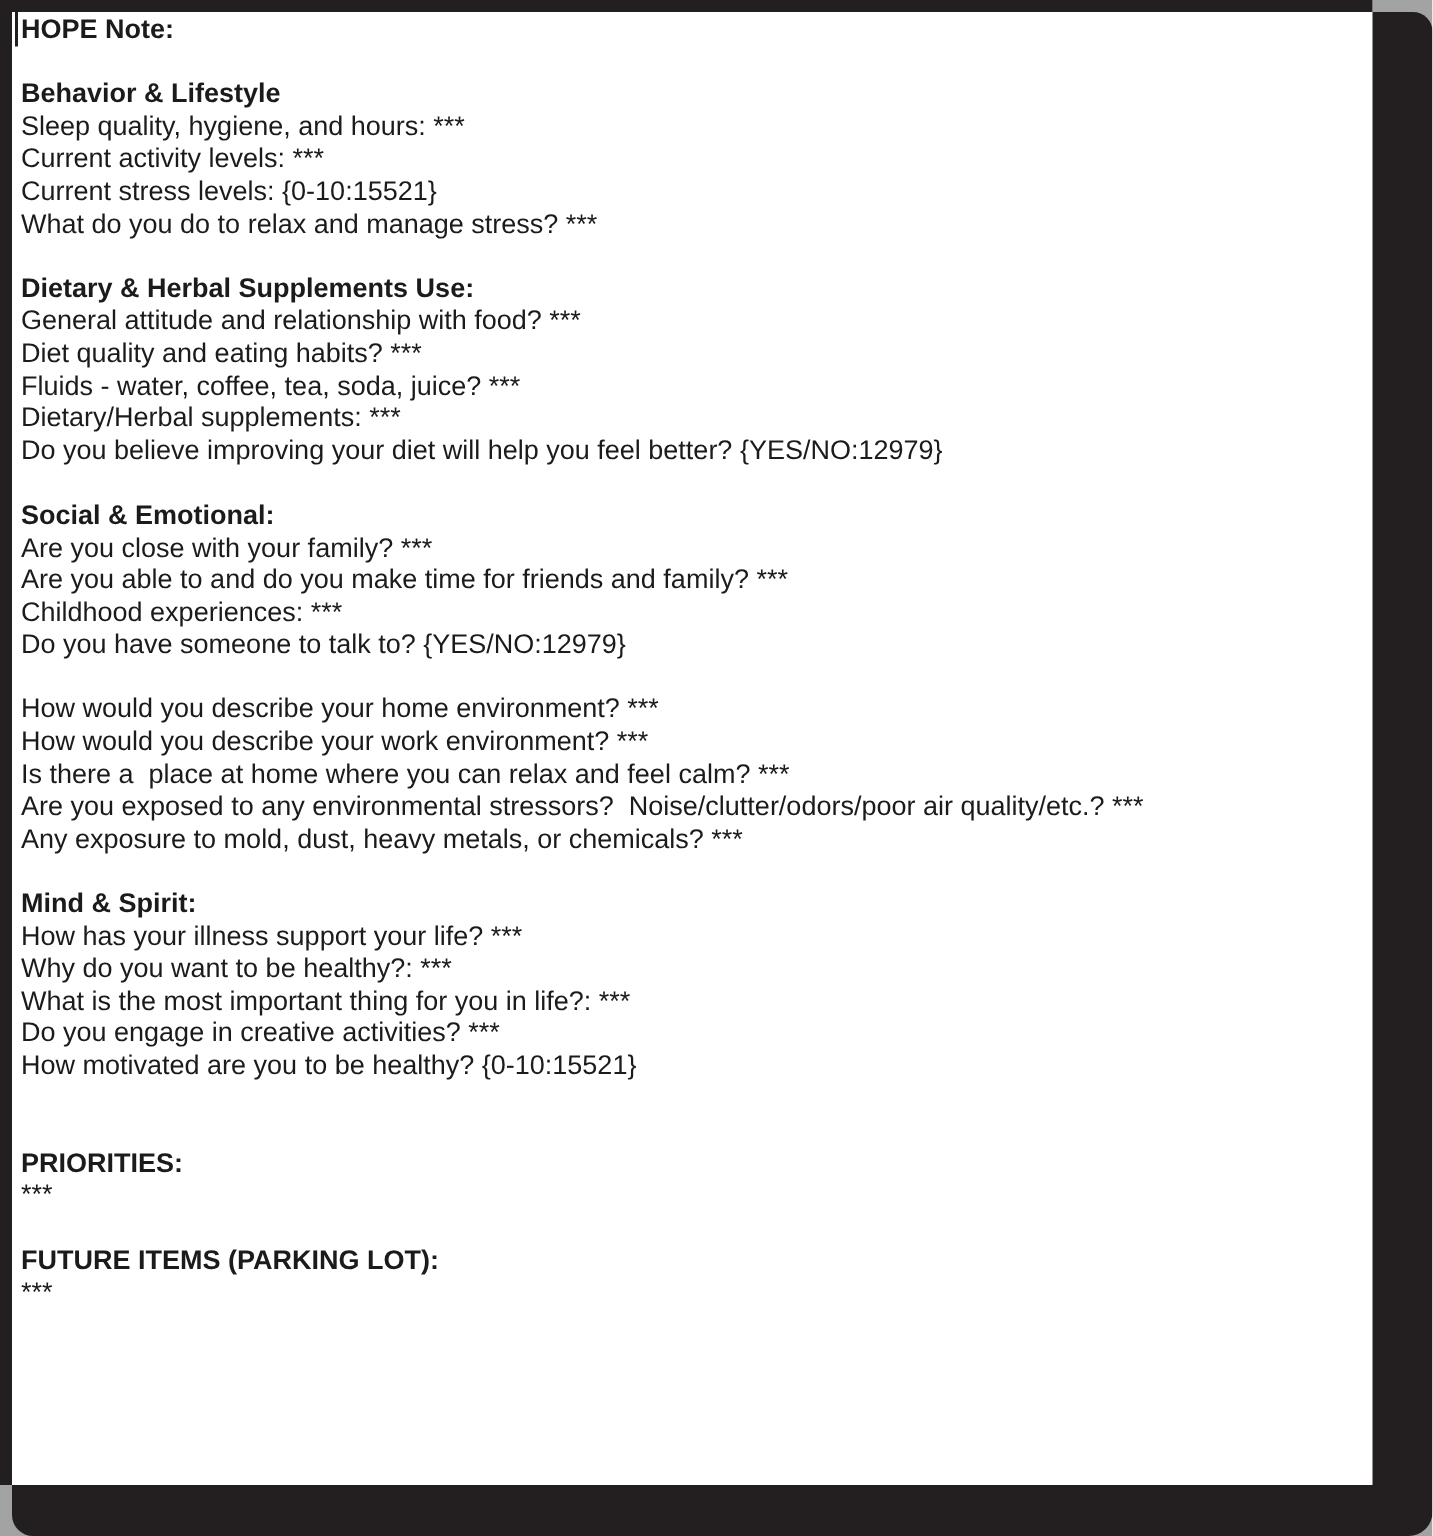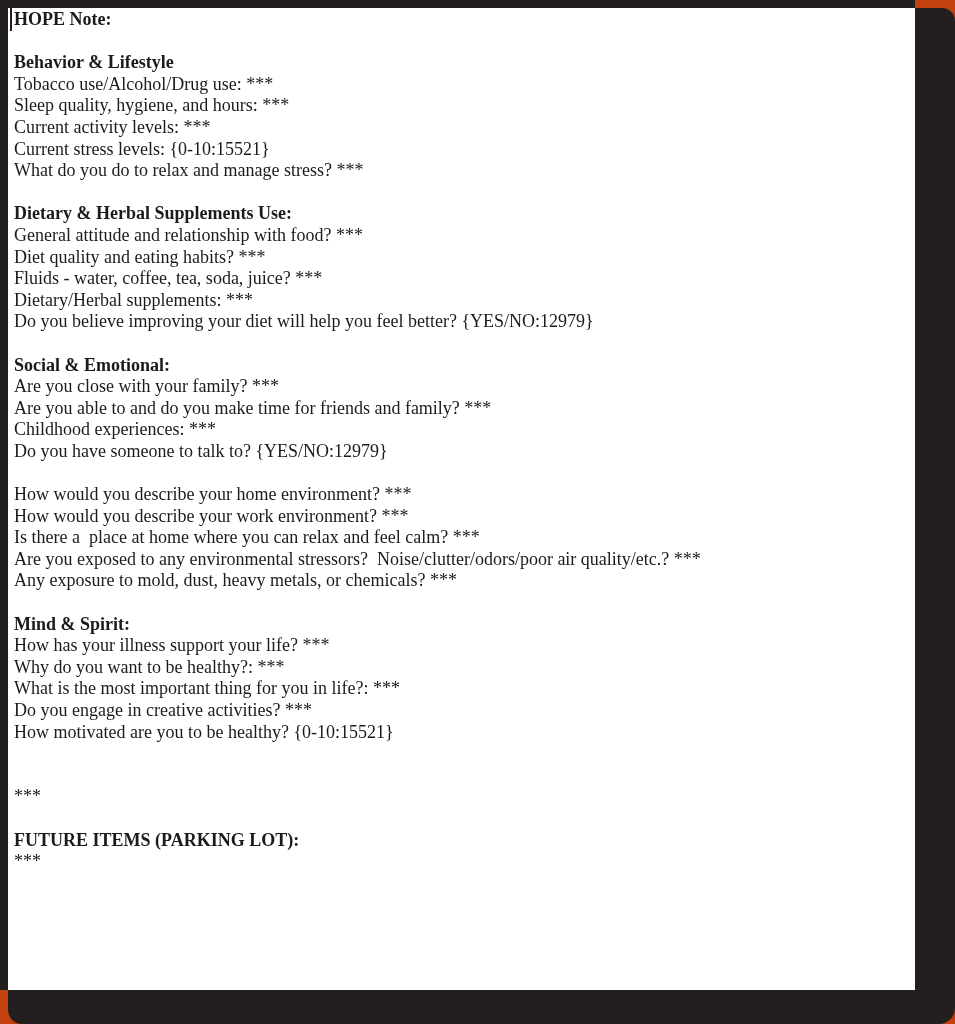--- a/index.html
+++ b/index.html
@@ -6,23 +6,23 @@
     --ink:#231f20;
     --text:#1b1b1b;
     --paper:#ffffff;
   }
   *{box-sizing:border-box;}
   html,body{margin:0;padding:0;background:#ffffff;}
   .canvas{
     position:relative;
     width:955px;
     height:1024px;
-    background:#c2410c;
+    background:#a3a3a3;
     overflow:hidden;
-    font-family:Liberation Serif, serif;
+    font-family:Liberation Sans, sans-serif;
   }
   
   .shadow{
     position:absolute;
     left:8px; top:8px; right:0; bottom:0;
     background:var(--ink);
     border-radius:0 13px 16px 14px;
   }
   
   .page{
@@ -59,21 +59,20 @@
   <div class="shadow"></div>
   <div class="page">
     <div class="page-content">
       <div class="title-line">
         <span class="caret"></span>
         <span class="heading">HOPE Note:</span>
       </div>
       <div id="sections">
           <div class="section">
             <div class="heading">Behavior &amp; Lifestyle</div>
-            <div class="line">Tobacco use/Alcohol/Drug use: ***</div>
             <div class="line">Sleep quality, hygiene, and hours: ***</div>
             <div class="line">Current activity levels: ***</div>
             <div class="line">Current stress levels: {0-10:15521}</div>
             <div class="line">What do you do to relax and manage stress? ***</div>
           </div>
           <div class="section">
             <div class="heading">Dietary &amp; Herbal Supplements Use:</div>
             <div class="line">General attitude and relationship with food? ***</div>
             <div class="line">Diet quality and eating habits? ***</div>
             <div class="line">Fluids - water, coffee, tea, soda, juice? ***</div>
@@ -96,20 +95,21 @@
           </div>
           <div class="section">
             <div class="heading">Mind &amp; Spirit:</div>
             <div class="line">How has your illness support your life? ***</div>
             <div class="line">Why do you want to be healthy?: ***</div>
             <div class="line">What is the most important thing for you in life?: ***</div>
             <div class="line">Do you engage in creative activities? ***</div>
             <div class="line">How motivated are you to be healthy? {0-10:15521}</div>
           </div>
           <div class="section">
+            <div class="heading">PRIORITIES:</div>
             <div class="line">***</div>
           </div>
           <div class="section">
             <div class="heading">FUTURE ITEMS (PARKING LOT):</div>
             <div class="line">***</div>
           </div>
         </div>
     </div>
   </div>
 </div>

